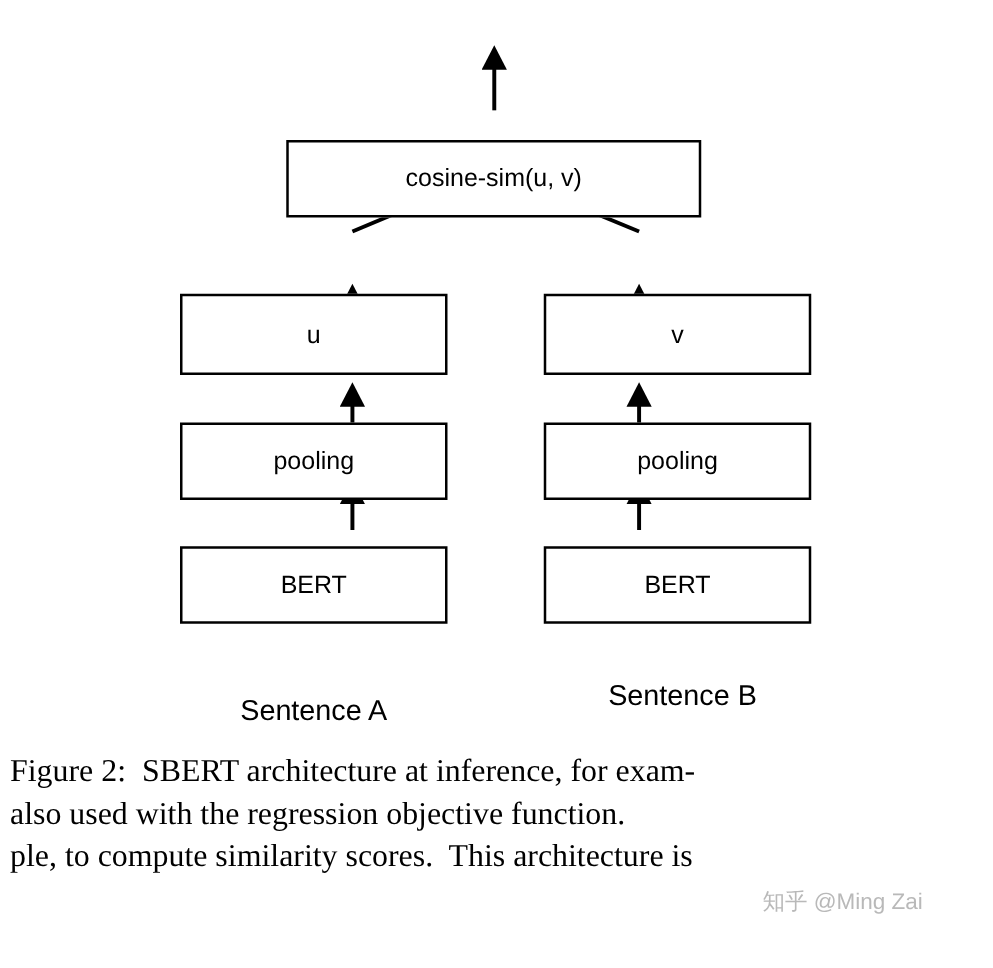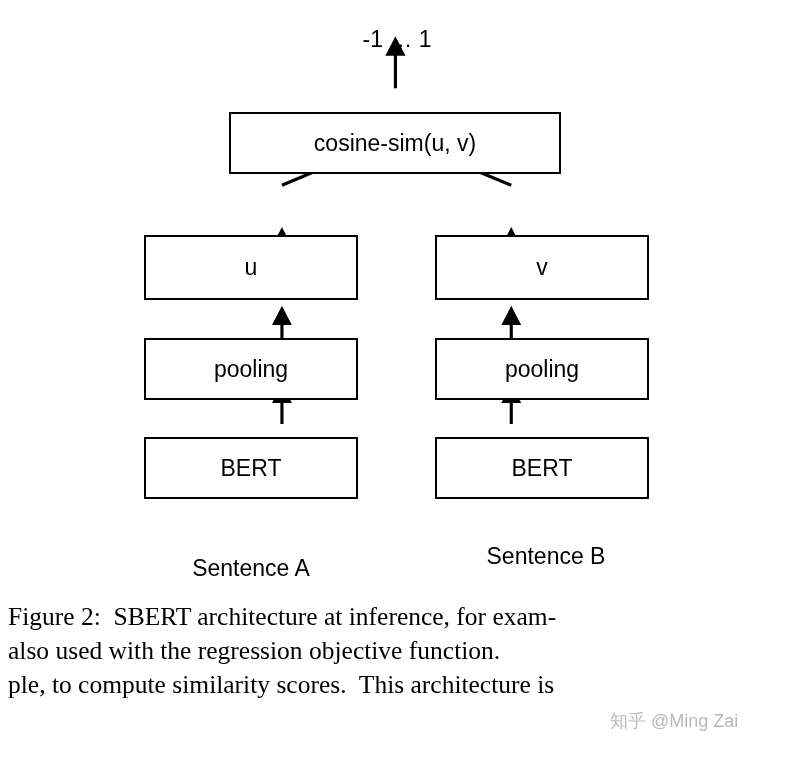--- a/index.html
+++ b/index.html
@@ -26,21 +26,21 @@
 
   .node-box {
     position: absolute;
     box-sizing: border-box;
     border: 2px solid #000000;
     background: #ffffff;
     display: flex;
     align-items: center;
     justify-content: center;
     font-family: "Liberation Sans", sans-serif;
-    font-size: 23px;
+    font-size: 20px;
     line-height: 1;
     color: #000000;
   }
 
   .plain-label {
     position: absolute;
     font-family: "Liberation Sans", sans-serif;
     font-size: 23px;
     color: #000000;
     text-align: center;
@@ -172,21 +172,20 @@
 
     <line x1="251" y1="437" x2="251" y2="404" stroke="#000000" stroke-width="4" marker-end="url(#arrowhead)"></line>
 
     <line x1="542" y1="437" x2="542" y2="404" stroke="#000000" stroke-width="4" marker-end="url(#arrowhead)"></line>
 
     <line x1="251" y1="538" x2="251" y2="503" stroke="#000000" stroke-width="4" marker-end="url(#arrowhead)"></line>
 
     <line x1="542" y1="538" x2="542" y2="503" stroke="#000000" stroke-width="4" marker-end="url(#arrowhead)"></line>
   </svg>
 
-  <div class="plain-label" id="output-label">-1 … 1</div>
 
   <div class="node-box" id="cosine-box">
     <span>cosine-sim(u, v)</span>
   </div>
 
   <div class="node-box" id="u-box">
     <span>u</span>
   </div>
 
   <div class="node-box" id="v-box">

